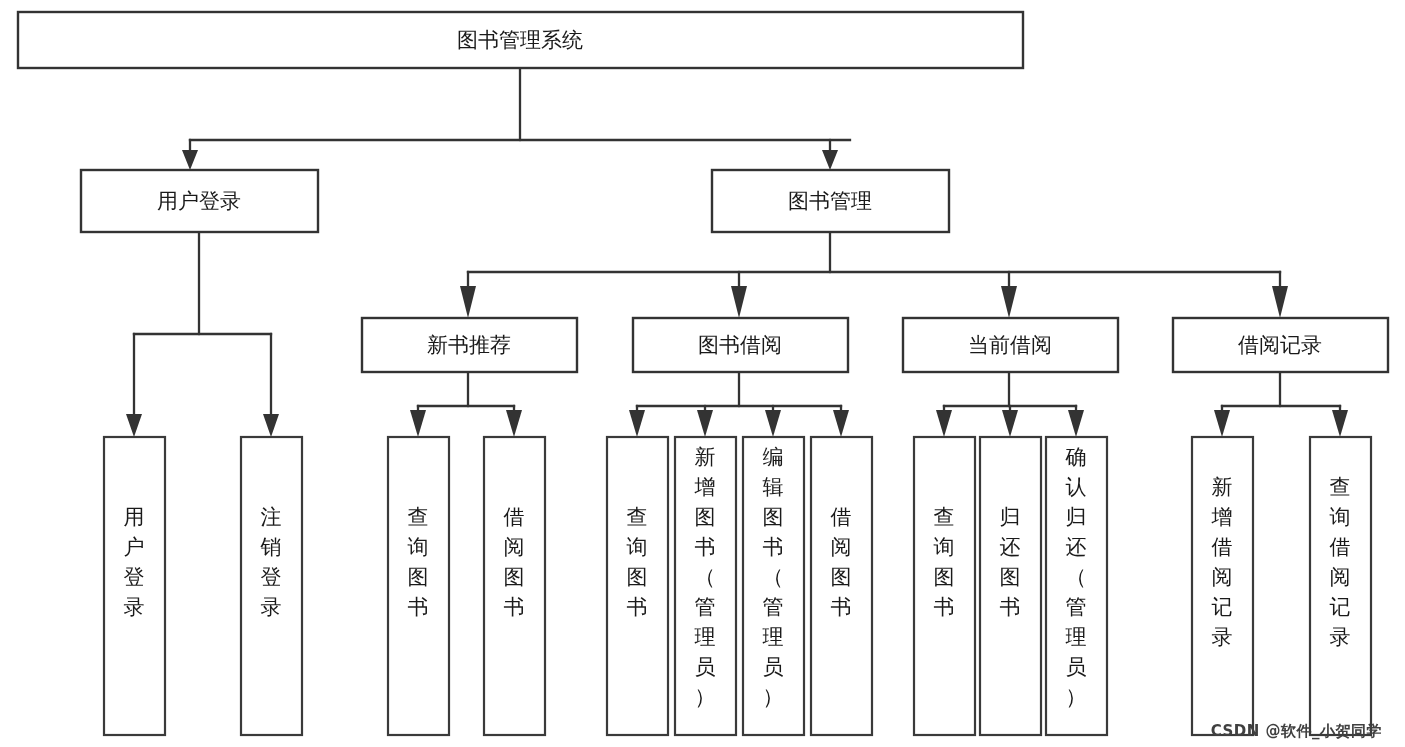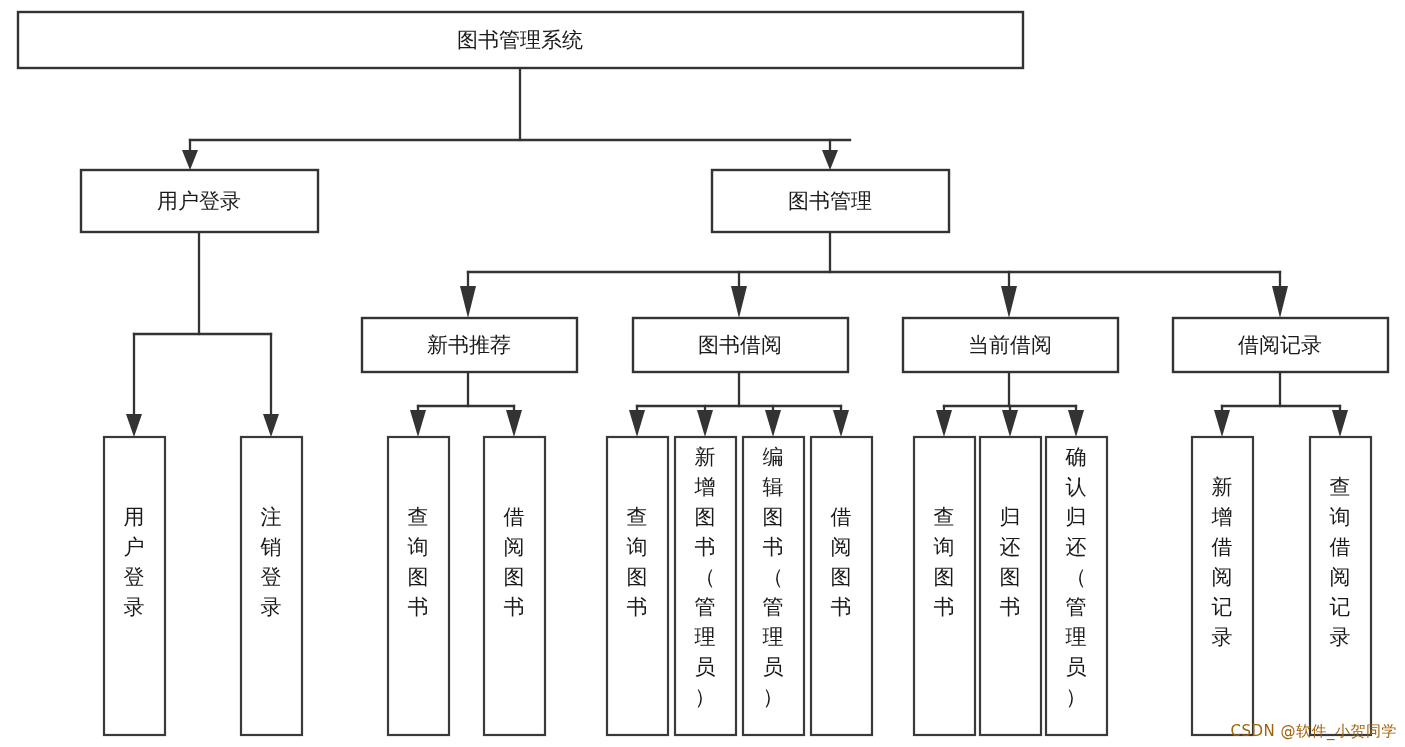--- a/index.html
+++ b/index.html
@@ -55,28 +55,29 @@
     dominant-baseline: middle;
   }
   .node-label-v {
     font-family: "DejaVu Sans", "Liberation Sans", sans-serif;
     font-size: 21px;
     fill: #1a1a1a;
     text-anchor: middle;
   }
   .watermark {
     position: absolute;
-    right: 8px;
+    right: 23px;
     bottom: 6px;
     font-family: "DejaVu Sans", "Liberation Sans", sans-serif;
     font-size: 15px;
-    color: #a16207;
+    color: #404040;
     letter-spacing: 0.5px;
     white-space: nowrap;
     user-select: none;
+    font-weight: bold;
   }
 </style>
 </head>
 <body>
 
 <div id="diagram-root">
 
   <svg id="tree-svg" viewBox="0 0 1405 747" xmlns="http://www.w3.org/2000/svg">
 
     <defs>

